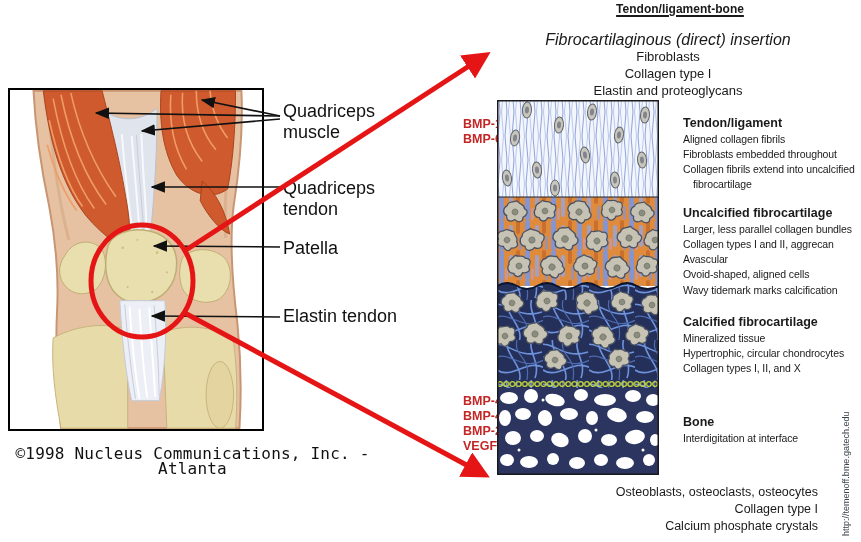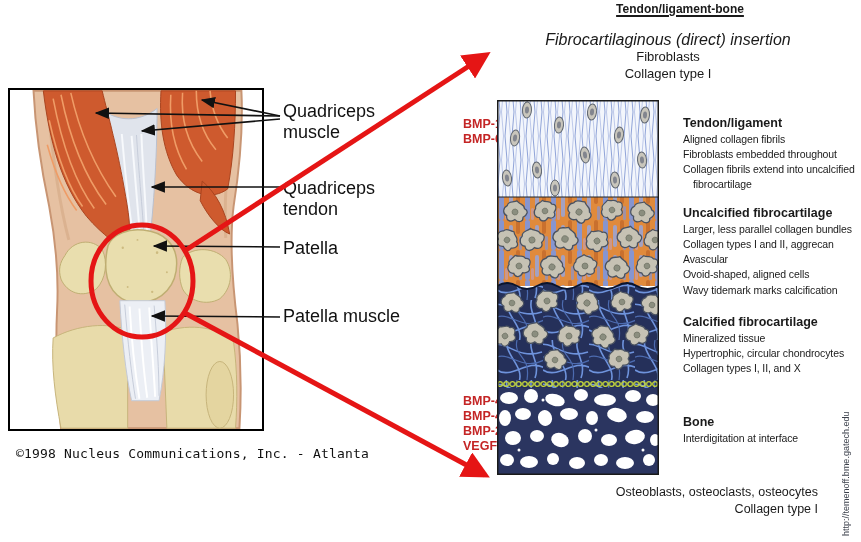--- a/index.html
+++ b/index.html
@@ -3,21 +3,21 @@
 <meta charset="utf-8">
 <style>
   html,body{margin:0;padding:0;background:#fff;}
   #page{position:relative;width:861px;height:542px;background:#fff;overflow:hidden;
         font-family:"Liberation Sans",sans-serif;color:#1a1a1a;}
   .abs{position:absolute;}
   
   .knee-box{left:8px;top:88px;width:256px;height:343px;border:2px solid #000;box-sizing:border-box;background:#fff;}
   .knee-label{font-weight:normal;font-size:18px;line-height:21px;width:118px;color:#111;}
   .credit{left:10px;top:446px;width:365px;text-align:center;
-          font-family:"DejaVu Sans Mono",monospace;font-size:13px;line-height:15px;letter-spacing:.2px;color:#111;}
+          font-family:"DejaVu Sans Mono",monospace;font-size:16px;line-height:15px;letter-spacing:.2px;color:#111;}
   
   .title{left:520px;top:2px;width:320px;text-align:center;font-size:12px;font-weight:bold;
          text-decoration:underline;text-decoration-thickness:2px;text-underline-offset:2px;}
   .sub-block{left:518px;top:32px;width:300px;text-align:center;}
   .sub-italic{font-style:italic;font-size:16px;line-height:16px;}
   .sub-line{font-size:13px;line-height:17px;}
   .factor{color:#c42525;font-weight:bold;font-size:12.5px;line-height:15px;margin-left:20px;}
   .factors-top{left:443px;top:117px;}
   .factors-bottom{left:443px;top:394px;}
   .layer-block{left:683px;width:182px;}
@@ -83,32 +83,33 @@
         <path d="M112,214 C114,252 118,288 124,316 L152,316 C158,286 160,250 158,214 Z" fill="#eceff5" stroke="#c3c9d6"></path>
         <path d="M122,220 C124,256 128,290 132,314 M132,222 C134,258 137,292 140,313 M142,221 C144,256 147,290 148,312" fill="none" stroke="#ffffff" stroke-width="2"></path>
         <path d="M117,218 C120,255 124,290 128,314 M147,219 C150,254 152,288 152,311" fill="none" stroke="#c6ccd9"></path>
       </g>
     </svg>
   </div>
 
   <div class="abs knee-label" style="left:283px;top:101px;">Quadriceps muscle</div>
   <div class="abs knee-label" style="left:283px;top:178px;">Quadriceps tendon</div>
   <div class="abs knee-label" style="left:283px;top:238px;">Patella</div>
-  <div class="abs knee-label" style="left:283px;top:306px;">Patella muscle</div>
+  <div class="abs knee-label" style="left:283px;top:306px;">Elastin tendon</div>
 
   <div class="abs credit">
     <div>©1998 Nucleus Communications, Inc. - Atlanta</div>
   </div>
 
   <div class="abs title">Tendon/ligament-bone</div>
 
   <div class="abs sub-block">
     <div class="sub-italic">Fibrocartilaginous (direct) insertion</div>
     <div class="sub-line">Fibroblasts</div>
     <div class="sub-line">Collagen type I</div>
+    <div class="sub-line">Elastin and proteoglycans</div>
   </div>
 
   <div class="abs factors-top">
     <div class="factor">BMP-12</div>
     <div class="factor">BMP-6</div>
   </div>
   <div class="abs factors-bottom">
     <div class="factor">BMP-4</div>
     <div class="factor">BMP-4</div>
     <div class="factor">BMP-2</div>
@@ -269,20 +270,21 @@
   </div>
 
   <div class="abs layer-block" style="top:415px;">
     <div class="layer-name">Bone</div>
     <div class="layer-line">Interdigitation at interface</div>
   </div>
 
   <div class="abs bottom-block">
     <div>Osteoblasts, osteoclasts, osteocytes</div>
     <div>Collagen type I</div>
+    <div>Calcium phosphate crystals</div>
   </div>
 
   <div class="abs vurl">http://temenoff.bme.gatech.edu</div>
 
   <svg class="abs overlay" style="left:0;top:0;" width="861" height="542" viewBox="0 0 861 542">
     <defs>
       <marker id="ab" viewBox="0 0 10 10" refX="9" refY="5" markerWidth="9" markerHeight="9" orient="auto-start-reverse">
         <path d="M0,1 L10,5 L0,9 z" fill="#111"></path>
       </marker>
       <marker id="ar" viewBox="0 0 10 10" refX="8" refY="5" markerWidth="5.5" markerHeight="5.5" orient="auto-start-reverse">

